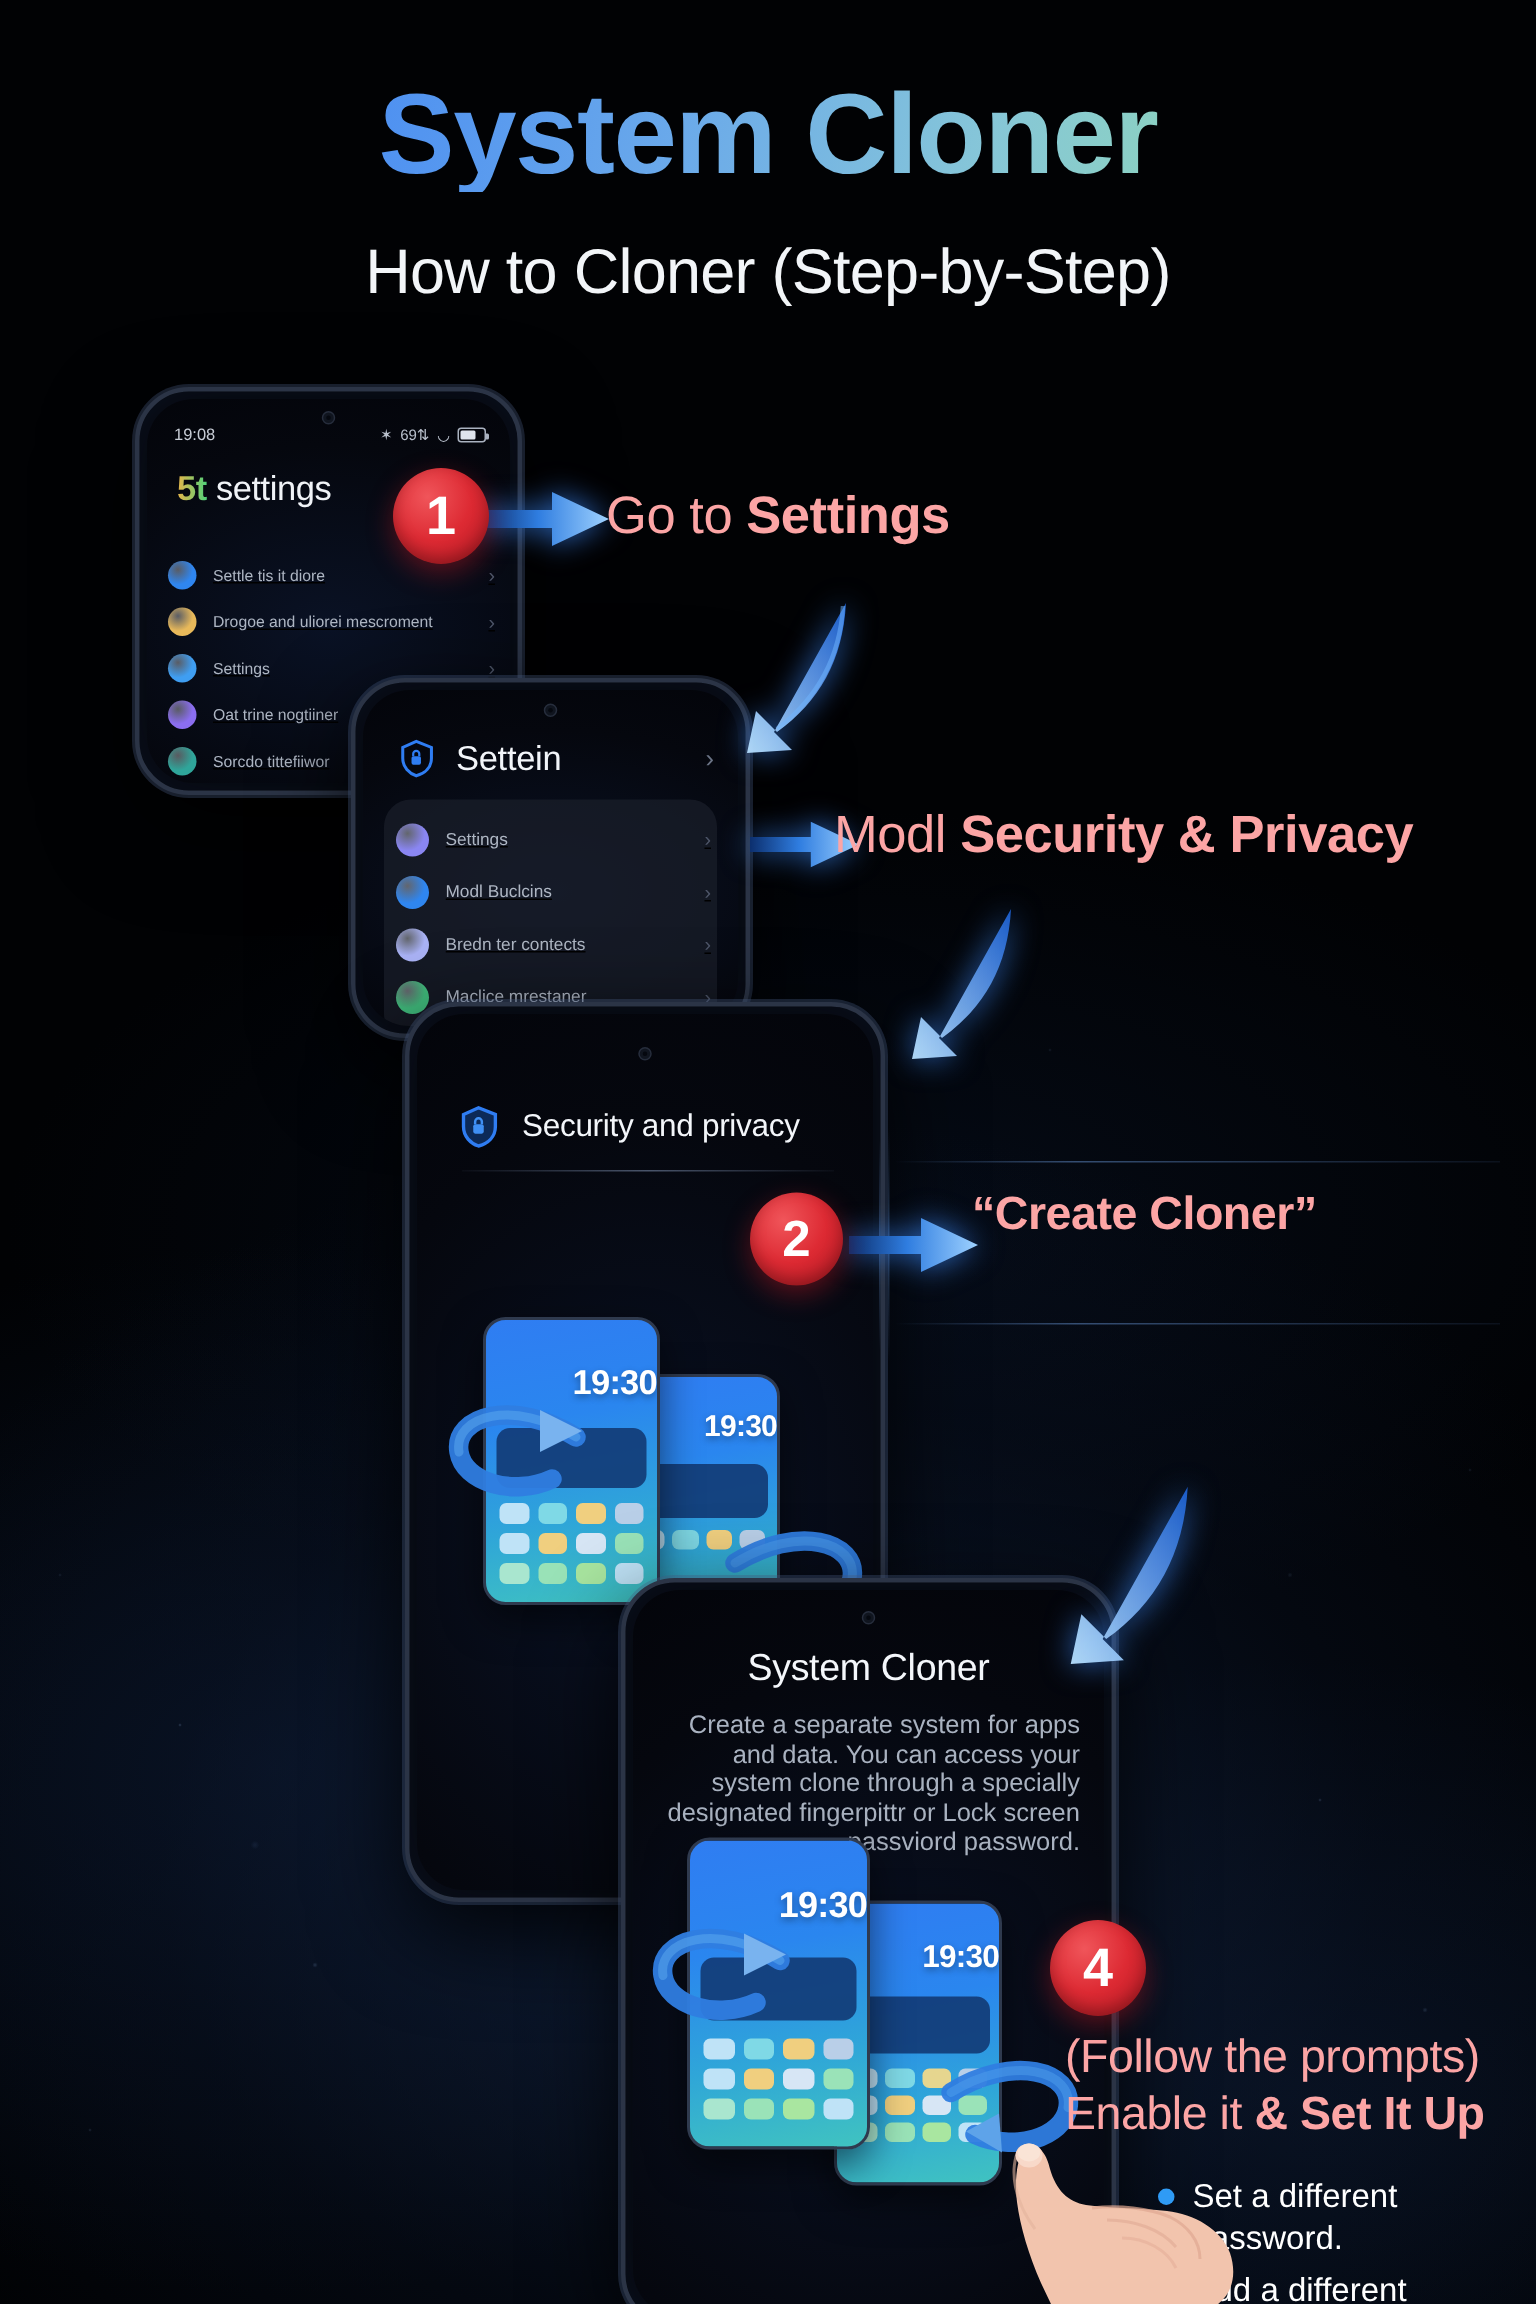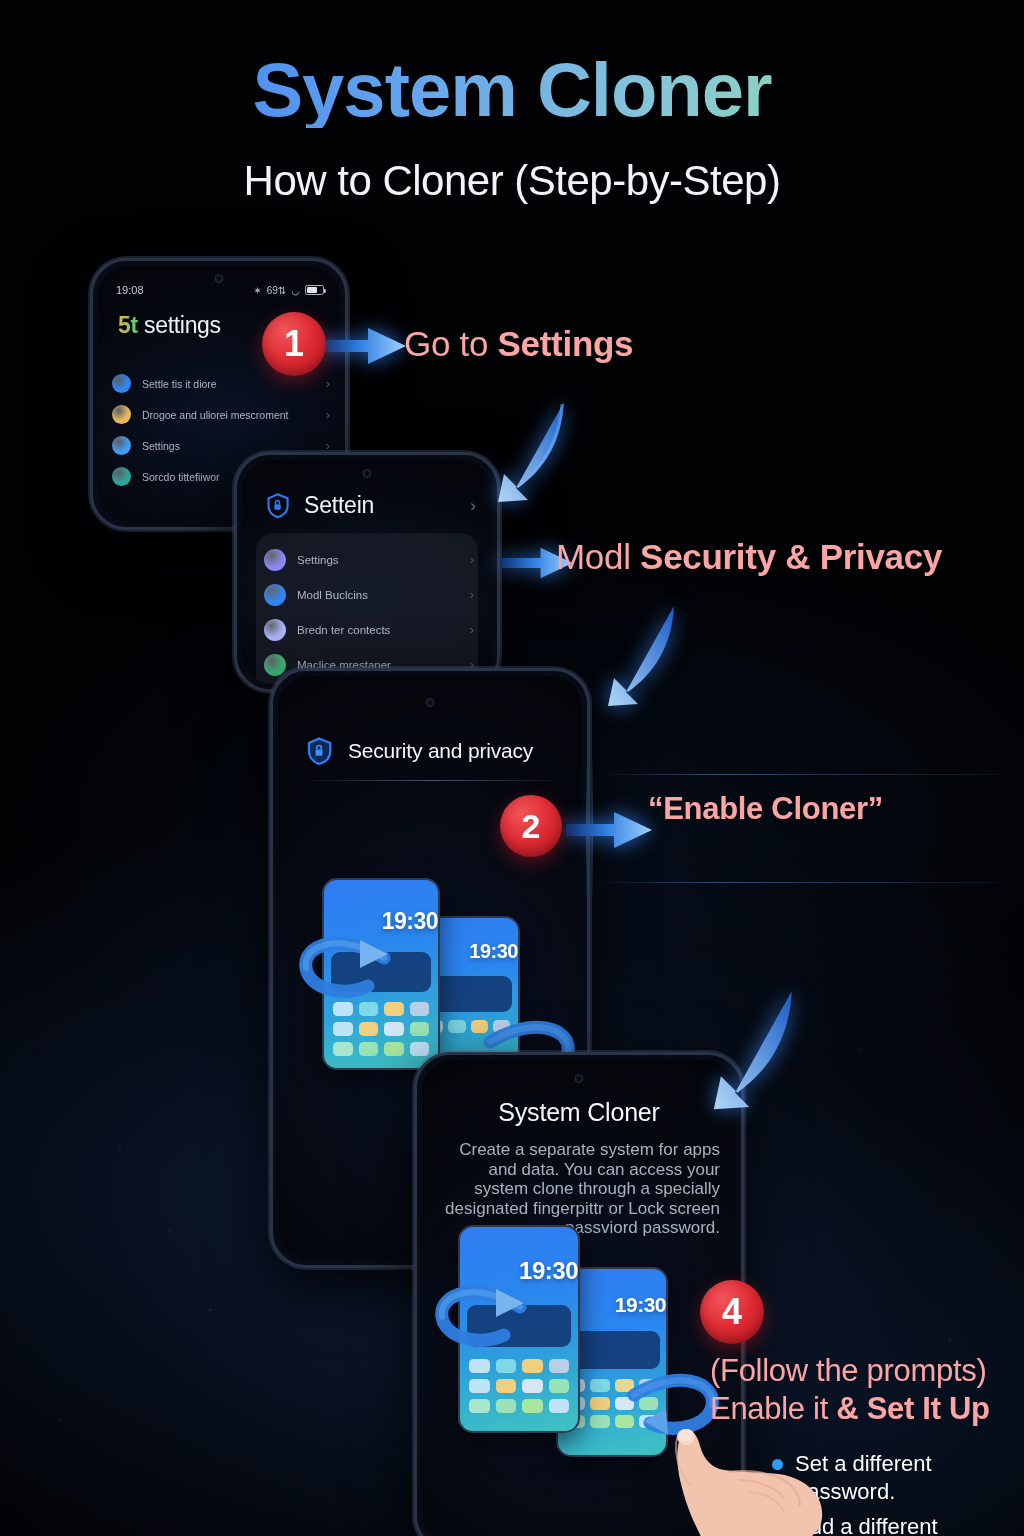--- a/index.html
+++ b/index.html
@@ -61,21 +61,21 @@
   #phone1{ left:90px; top:258px; width:258px; height:272px; z-index:4; }
   #phone1 .statusbar{ position:absolute; top:18px; left:18px; right:16px; display:flex;
     justify-content:space-between; align-items:center; font-size:11px; color:#c8cdd6; }
   #phone1 .sbicons{ display:flex; gap:5px; align-items:center; font-size:10px; color:#b9c0cc; letter-spacing:0; }
   #phone1 .batt{ width:19px; height:10px; border:1.3px solid #aab2c0; border-radius:2.5px; position:relative; display:inline-block;}
   #phone1 .batt::after{content:"";position:absolute;left:1.2px;top:1.2px;bottom:1.2px;width:10px;background:#dfe4ec;border-radius:1px;}
   #phone1 .batt::before{content:"";position:absolute;right:-3px;top:3px;width:2px;height:4px;background:#aab2c0;border-radius:0 1px 1px 0;}
   #phone1 .h1{ position:absolute; top:46px; left:20px; font-size:23px; color:#f0f3f7; font-weight:400; letter-spacing:-.3px;}
   #phone1 .h1 .g{ background:linear-gradient(90deg,#e8b54a,#4fd27a); -webkit-background-clip:text; background-clip:text;
     color:transparent; -webkit-text-fill-color:transparent; font-weight:600;}
-  .rows{ position:absolute; left:14px; right:10px; }
+  .rows{ position:absolute; left:14px; right:10px;text-decoration:underline; }
   .row{ display:flex; align-items:center; gap:11px; height:31px; }
   .row .dot{ width:19px; height:19px; border-radius:50%; flex:0 0 19px; }
   .row .lbl{ font-size:10.5px; color:#aeb6c3; filter:blur(.5px); flex:1;
     white-space:nowrap; overflow:hidden; }
   .row .chev{ color:#4e5669; font-size:13px; }
   #phone1 .rows{ top:102px; }
 
   
   #phone2{ left:234px; top:452px; width:266px; height:240px; z-index:5; }
   #phone2 .hdr{ position:absolute; top:32px; left:22px; right:16px; display:flex; align-items:center; gap:13px;}
@@ -179,20 +179,25 @@
           <span class="chev">›</span>
         </div>
         <div class="row">
           <span class="dot" style="background: radial-gradient(circle at 35% 30%, rgba(255, 255, 255, 0.333), rgb(232, 185, 90) 55%, rgb(232, 185, 90));"></span>
           <span class="lbl">Drogoe and uliorei mescroment</span>
           <span class="chev">›</span>
         </div>
         <div class="row">
           <span class="dot" style="background: radial-gradient(circle at 35% 30%, rgba(255, 255, 255, 0.333), rgb(63, 158, 242) 55%, rgb(63, 158, 242));"></span>
           <span class="lbl">Settings</span>
+          <span class="chev">›</span>
+        </div>
+        <div class="row">
+          <span class="dot" style="background: radial-gradient(circle at 35% 30%, rgba(255, 255, 255, 0.333), rgb(139, 110, 240) 55%, rgb(139, 110, 240));"></span>
+          <span class="lbl">Oat trine nogtiiner</span>
           <span class="chev">›</span>
         </div>
         <div class="row">
           <span class="dot" style="background: radial-gradient(circle at 35% 30%, rgba(255, 255, 255, 0.333), rgb(47, 165, 154) 55%, rgb(47, 165, 154));"></span>
           <span class="lbl">Sorcdo tittefiiwor</span>
           <span class="chev">›</span>
         </div>
       </div>
   </div>
 </div>
@@ -413,21 +418,21 @@
 
 <div class="badge" id="b1">1</div>
 <div class="badge" id="b2">2</div>
 <div class="badge" id="b4">4</div>
 
 <div class="steptext" id="t1"><span>Go to </span><b>Settings</b></div>
 
 <div class="steptext" id="t2"><span>Modl </span><b>Security &amp; Privacy</b></div>
 
 <div class="steptext" id="t3">
-  <b>“Enable Cloner”</b>
+  <b>“Create Cloner”</b>
 </div>
 
 <div class="steptext" id="t4">
   <div>(Follow the prompts)</div>
   <div><span>Enable it </span><b>&amp; Set It Up</b></div>
 </div>
 
 <ul class="bullets" id="bullets">
     <li>
       <span class="bdot"></span>

